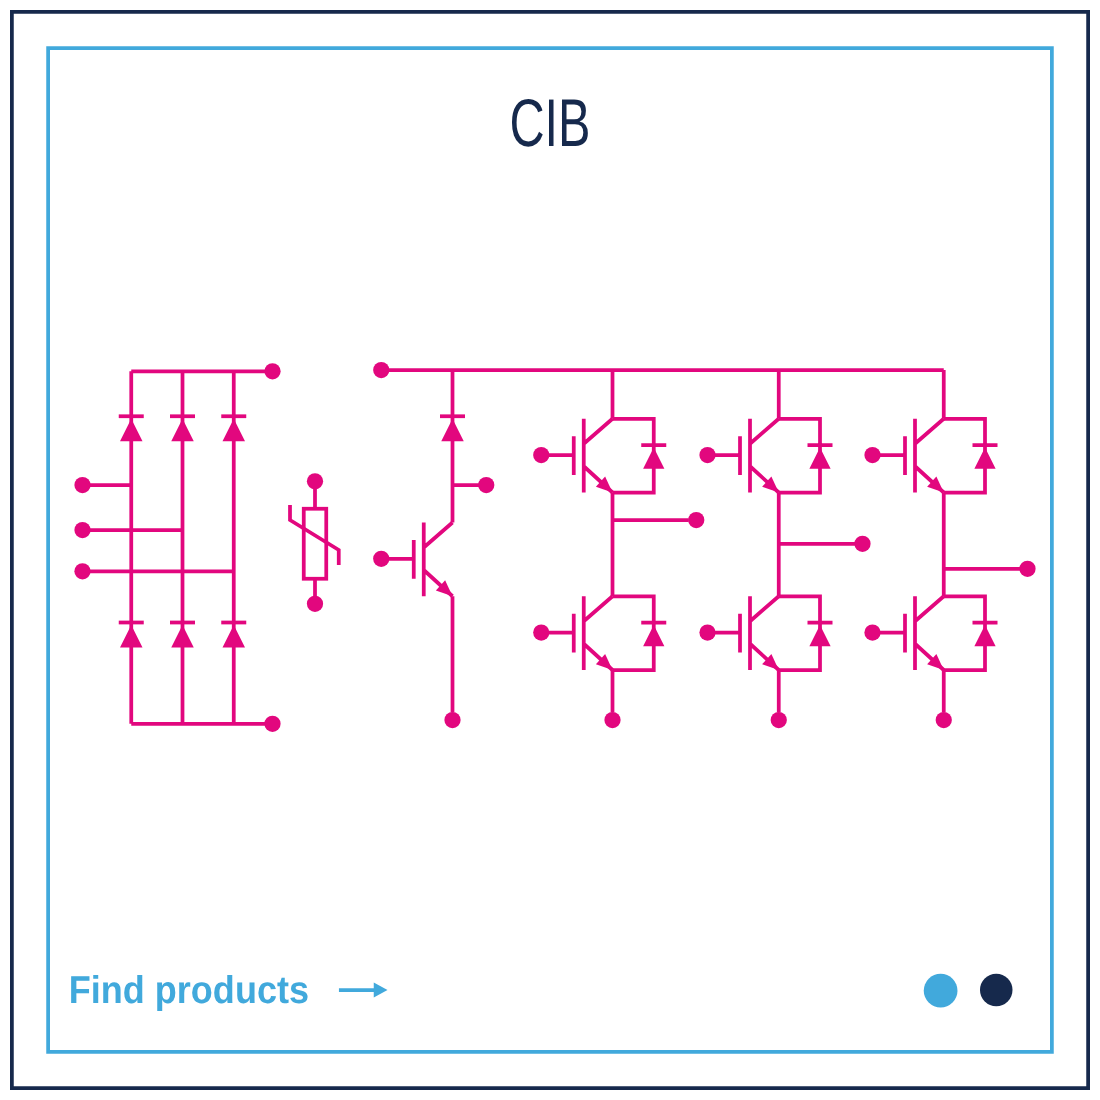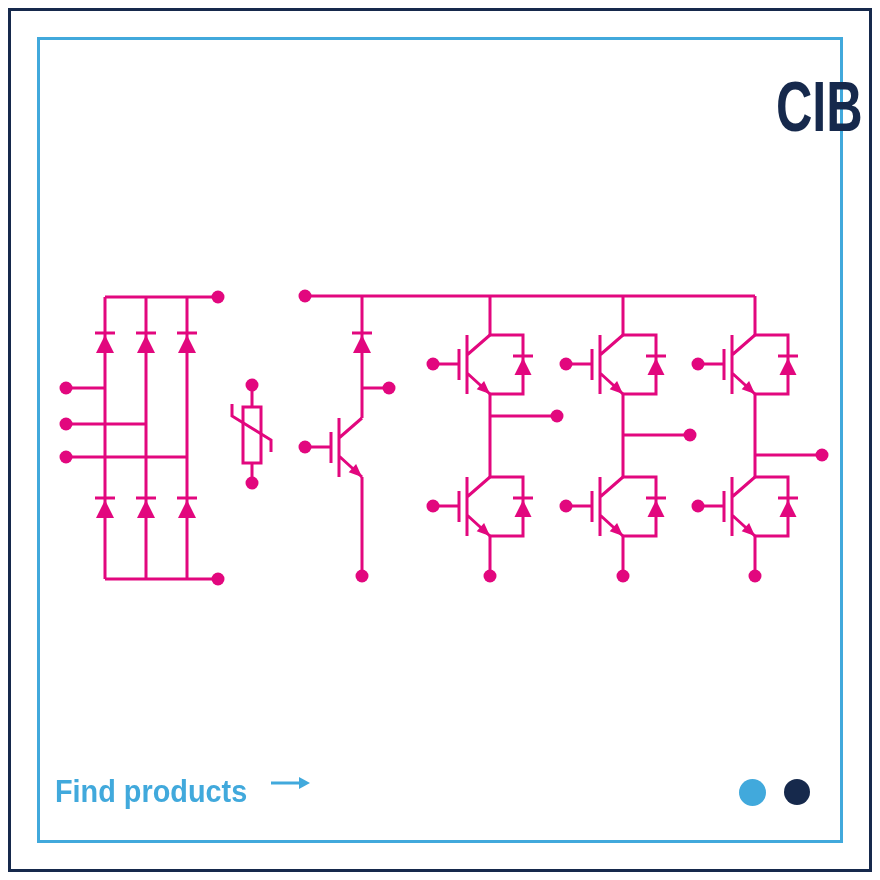--- a/index.html
+++ b/index.html
@@ -3,29 +3,29 @@
 <meta charset="utf-8">
 <style>
   :root{
     --navy:#16294C; --blue:#41A9DC; --magenta:#E2077E; --bg:#FFFFFF;
   }
   *{box-sizing:border-box;margin:0;padding:0}
   html,body{width:880px;height:880px;background:var(--bg);font-family:"Liberation Sans",sans-serif;overflow:hidden}
   .card{position:absolute;inset:0;background:var(--bg)}
   .outer-border{position:absolute;inset:8px;border:3px solid var(--navy);pointer-events:none}
   .inner-border{position:absolute;inset:37px;border:3px solid var(--blue);pointer-events:none}
-  .title{position:absolute;top:72px;left:0;right:0;text-align:right;color:var(--navy);
-         font-size:70px;font-weight:700;line-height:1}
+  .title{position:absolute;top:72px;left:0;right:0;text-align:center;color:var(--navy);
+         font-size:54px;font-weight:400;line-height:1}
   .title span{display:inline-block;transform:scaleX(0.72);transform-origin:center;letter-spacing:0px}
   .schematic{position:absolute;left:0;top:0;width:880px;height:880px}
   .w{stroke:var(--magenta);stroke-width:3;fill:none}
   .f{fill:var(--magenta);stroke:none}
   .footer{position:absolute;left:55px;right:70px;top:770px;height:44px;
           display:flex;justify-content:space-between;align-items:center}
-  .find{display:flex;align-items:flex-start;gap:9px;color:var(--blue);text-decoration:none;cursor:pointer}
+  .find{display:flex;align-items:center;gap:9px;color:var(--blue);text-decoration:none;cursor:pointer}
   .find .lbl{display:inline-block;font-size:31px;font-weight:700;transform:scaleX(0.93);transform-origin:left center}
   .arrow{display:block}
   .arrow line{stroke:var(--blue);stroke-width:3}
   .arrow polygon{fill:var(--blue)}
   .dots{display:flex;align-items:center;gap:18px}
   .dots .ind{display:inline-block;border-radius:50%}
   .ind.d1{width:27px;height:27px}
   .ind.d2{width:26px;height:26px}
 </style>
 </head>

